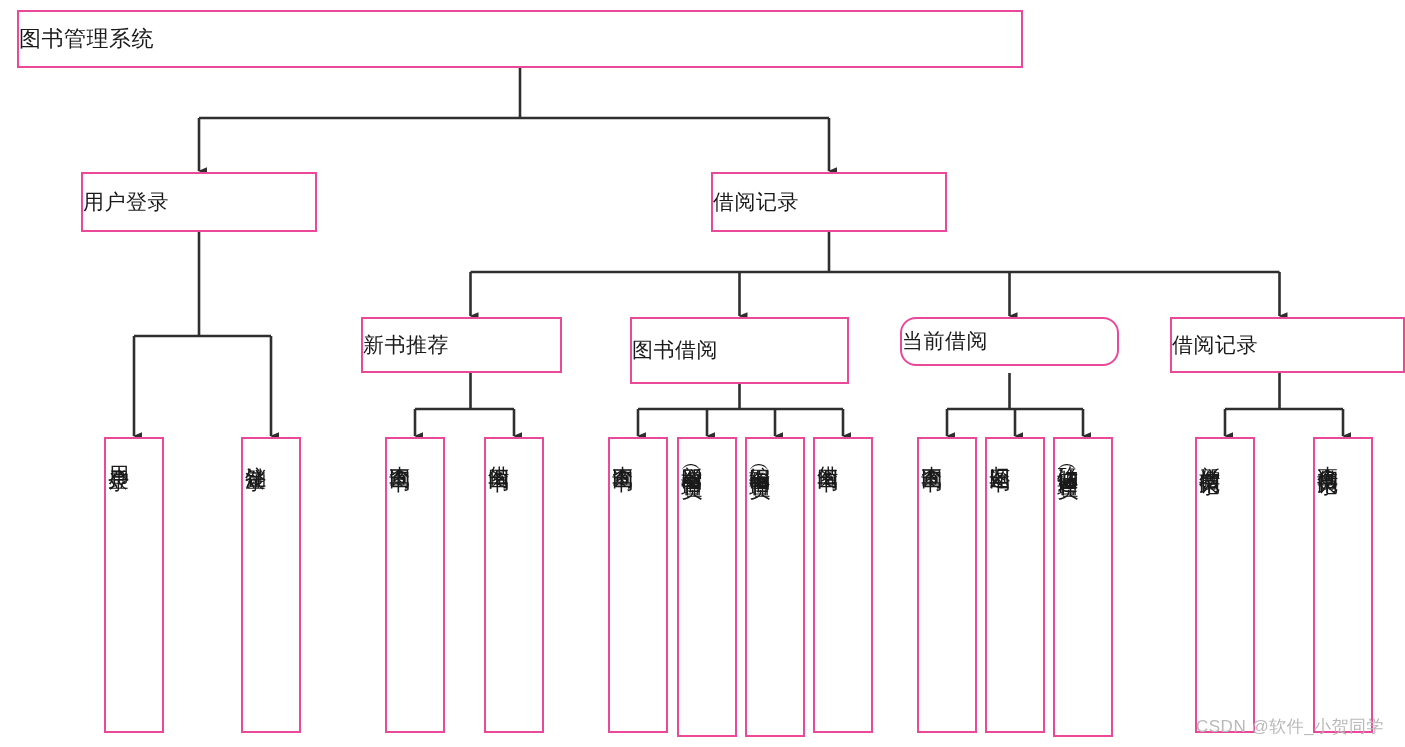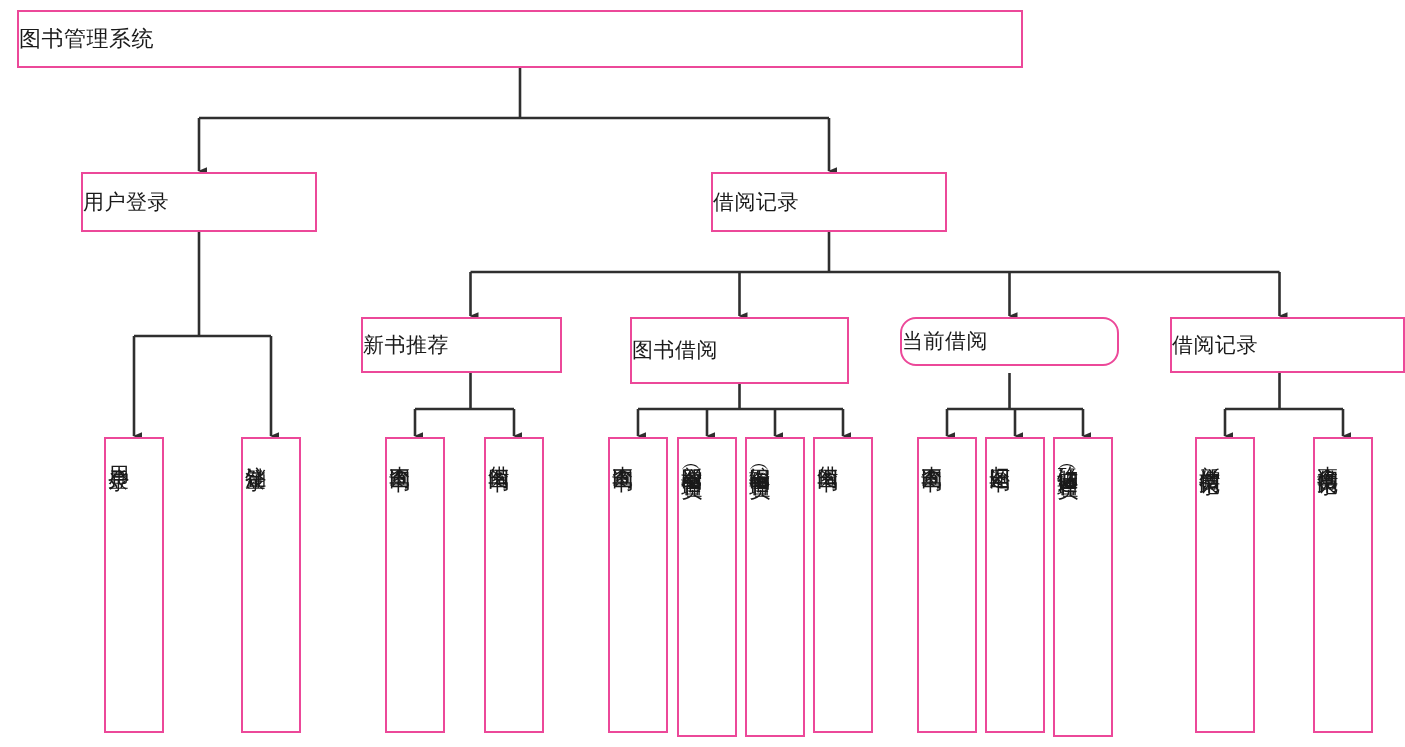--- a/index.html
+++ b/index.html
@@ -169,13 +169,14 @@
         <span class="label">确认归还（管理员）</span>
       </div>
       <div class="node vertical" style="left: 1195px; top: 437px; width: 60px; height: 296px;">
         <span class="label">新增借阅记录</span>
       </div>
       <div class="node vertical" style="left: 1313px; top: 437px; width: 60px; height: 296px;">
         <span class="label">查询借阅记录</span>
       </div>
     </div>
 
+  <div id="watermark" style="left: 1196px; top: 715px;">CSDN @软件_小贺同学</div>
 </div>
 
 </body></html>

